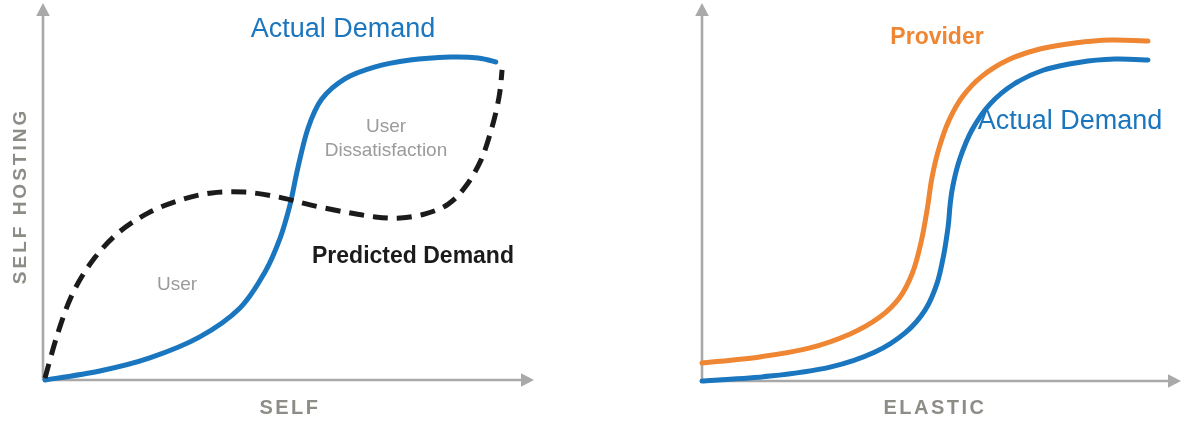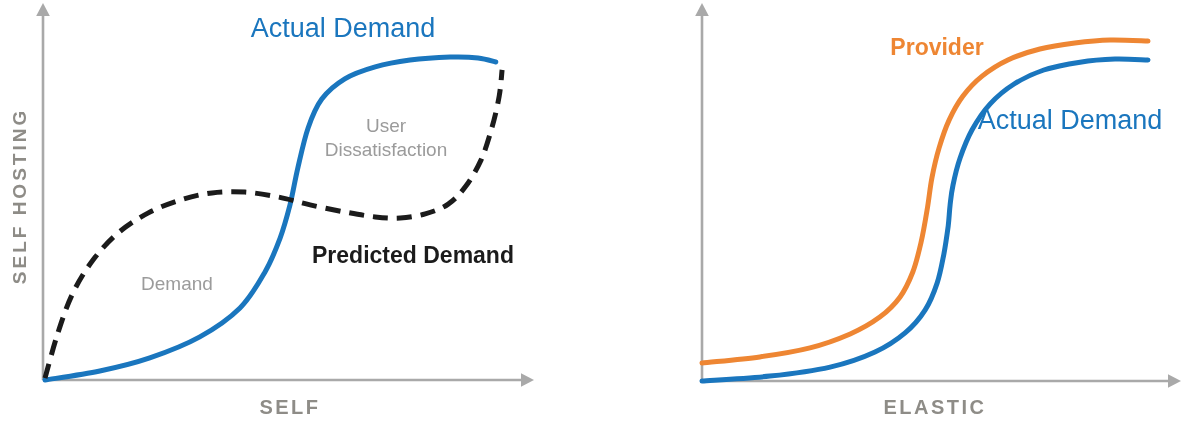--- a/index.html
+++ b/index.html
@@ -55,37 +55,37 @@
     <path d="M 45.0 380.0 C 54.1 378.5, 82.4 374.7, 99.8 371.0 C 117.3 367.3, 133.2 363.6, 149.8 357.9 C 166.5 352.2, 184.8 345.2, 199.8 336.9 C 214.8 328.6, 229.1 318.8, 240.0 308.0 C 250.8 297.2, 258.3 283.7, 265.0 272.0 C 271.7 260.3, 276.0 249.1, 280.2 237.9 C 284.3 226.7, 287.0 216.5, 290.0 204.9 C 292.9 193.3, 294.8 180.9, 297.8 168.1 C 300.8 155.3, 304.1 139.5, 308.1 128.0 C 312.1 116.5, 315.7 107.3, 321.8 99.1 C 327.9 90.9, 335.9 84.3, 344.8 78.9 C 353.7 73.5, 364.4 70.0, 375.2 66.9 C 386.1 63.8, 397.5 61.8, 410.0 60.1 C 422.5 58.5, 438.8 57.5, 450.2 57.1 C 461.5 56.8, 470.5 57.1, 478.1 57.9 C 485.7 58.7, 492.8 61.3, 495.8 62.0" fill="none" stroke="#1a76be" stroke-width="5" stroke-linecap="round"></path>
         <path d="M 45.0 378.1 C 47.2 370.4, 53.5 346.2, 58.2 332.0 C 62.8 317.8, 67.1 305.0, 72.9 293.0 C 78.7 281.0, 85.5 270.0, 93.0 260.0 C 100.5 250.0, 108.8 240.8, 118.0 233.0 C 127.1 225.2, 137.5 218.6, 147.9 213.1 C 158.2 207.6, 169.5 203.4, 180.2 200.0 C 190.9 196.6, 201.3 194.2, 212.0 192.9 C 222.8 191.6, 233.9 191.4, 244.9 192.1 C 255.9 192.8, 267.3 194.9, 278.2 197.0 C 289.1 199.1, 298.9 202.4, 310.1 204.9 C 321.2 207.4, 334.0 210.0, 344.8 212.0 C 355.7 214.0, 366.0 215.9, 375.2 216.9 C 384.4 217.9, 391.9 218.5, 400.2 218.0 C 408.5 217.5, 417.2 216.2, 425.2 213.9 C 433.2 211.6, 441.5 208.8, 448.2 204.1 C 455.0 199.5, 460.4 193.5, 465.9 186.1 C 471.3 178.8, 476.7 169.6, 481.1 159.9 C 485.4 150.2, 488.8 138.6, 491.8 128.0 C 494.9 117.4, 497.5 105.8, 499.2 96.1 C 500.9 86.4, 501.6 74.3, 502.1 69.9" fill="none" stroke="#1b1b1b" stroke-width="5" stroke-dasharray="15 9"></path>
       </svg>
 
     <div class="lbl series-label-blue" style="left:343px; top:28px;">Actual Demand</div>
 
     <div class="lbl annotation wrap" style="left:386px; top:138px;">User Dissatisfaction</div>
 
     <div class="lbl series-label-black" style="left:413px; top:255px;">Predicted Demand</div>
 
-    <div class="lbl annotation" style="left:177px; top:284px;">Demand</div>
+    <div class="lbl annotation" style="left:177px; top:284px;">User</div>
 
     <div class="lbl axis-label" style="left:290px; top:407px;">SELF</div>
 
     <div class="lbl axis-label vertical" style="left:20px; top:196px;">SELF HOSTING</div>
   </div>
 
   <div class="chart right">
     <svg width="600" height="427" viewBox="0 0 600 427">
       <line x1="102" y1="381" x2="102" y2="14" stroke="var(--axis)" stroke-width="2.6"></line>
       <polygon points="102,3 95.2,16 108.8,16" fill="var(--axis)"></polygon>
       <line x1="102" y1="381" x2="569" y2="381" stroke="var(--axis)" stroke-width="2.6"></line>
       <polygon points="581,381 568,374.2 568,387.8" fill="var(--axis)"></polygon>
     <path d="M 102.0 363.0 C 111.6 361.9, 141.8 359.4, 159.8 356.9 C 177.8 354.4, 195.0 351.7, 210.0 347.9 C 225.1 344.1, 238.5 339.1, 250.2 334.0 C 261.8 328.9, 271.5 323.2, 279.8 317.1 C 288.1 310.9, 294.4 304.7, 299.9 297.2 C 305.4 289.6, 309.3 281.0, 312.8 272.0 C 316.3 262.9, 318.5 253.3, 320.9 243.0 C 323.3 232.7, 325.3 220.8, 327.1 209.9 C 329.0 199.1, 329.9 188.3, 331.9 178.0 C 333.9 167.6, 336.2 157.5, 339.1 147.9 C 342.0 138.2, 345.1 128.7, 349.1 120.1 C 353.1 111.4, 357.5 103.3, 363.0 96.0 C 368.5 88.7, 374.6 82.1, 382.1 76.1 C 389.6 70.0, 398.3 64.4, 407.9 59.9 C 417.6 55.4, 428.8 51.8, 439.9 49.0 C 451.1 46.2, 463.1 44.5, 474.8 43.0 C 486.6 41.5, 498.0 40.3, 510.2 40.0 C 522.4 39.7, 541.7 40.9, 548.0 41.1" fill="none" stroke="#ee8633" stroke-width="5" stroke-linecap="round"></path>
         <path d="M 102.0 381.0 C 113.3 380.2, 148.5 378.4, 169.9 376.1 C 191.2 373.8, 212.6 371.1, 230.1 367.1 C 247.6 363.1, 262.5 357.8, 275.0 352.0 C 287.5 346.3, 296.8 339.9, 305.1 332.9 C 313.5 325.9, 319.9 318.3, 325.2 309.9 C 330.6 301.6, 334.1 292.2, 337.2 282.9 C 340.3 273.5, 342.0 263.4, 343.9 253.9 C 345.7 244.4, 347.1 234.2, 348.2 226.1 C 349.2 217.9, 349.3 211.9, 350.1 205.0 C 350.9 198.2, 351.3 192.9, 353.0 185.1 C 354.6 177.3, 356.9 167.2, 360.1 158.0 C 363.3 148.8, 367.1 138.9, 372.1 129.8 C 377.1 120.8, 383.2 111.5, 390.2 103.9 C 397.2 96.2, 405.2 89.6, 414.1 84.0 C 423.1 78.3, 432.8 73.7, 443.8 70.0 C 454.8 66.4, 468.2 64.0, 480.1 62.2 C 492.0 60.3, 503.7 59.5, 515.0 59.1 C 526.3 58.8, 542.5 59.8, 548.0 59.9" fill="none" stroke="#1a76be" stroke-width="5" stroke-linecap="round"></path>
       </svg>
 
-    <div class="lbl series-label-orange" style="left:337px; top:47px;text-align:center;">Provider</div>
+    <div class="lbl series-label-orange" style="left:337px; top:36px;text-align:center;">Provider</div>
 
     <div class="lbl series-label-blue" style="left:470px; top:120px;">Actual Demand</div>
 
     <div class="lbl axis-label" style="left:335px; top:407px;text-align:center;">ELASTIC</div>
   </div>
 
 </div>
 
 </body></html>

